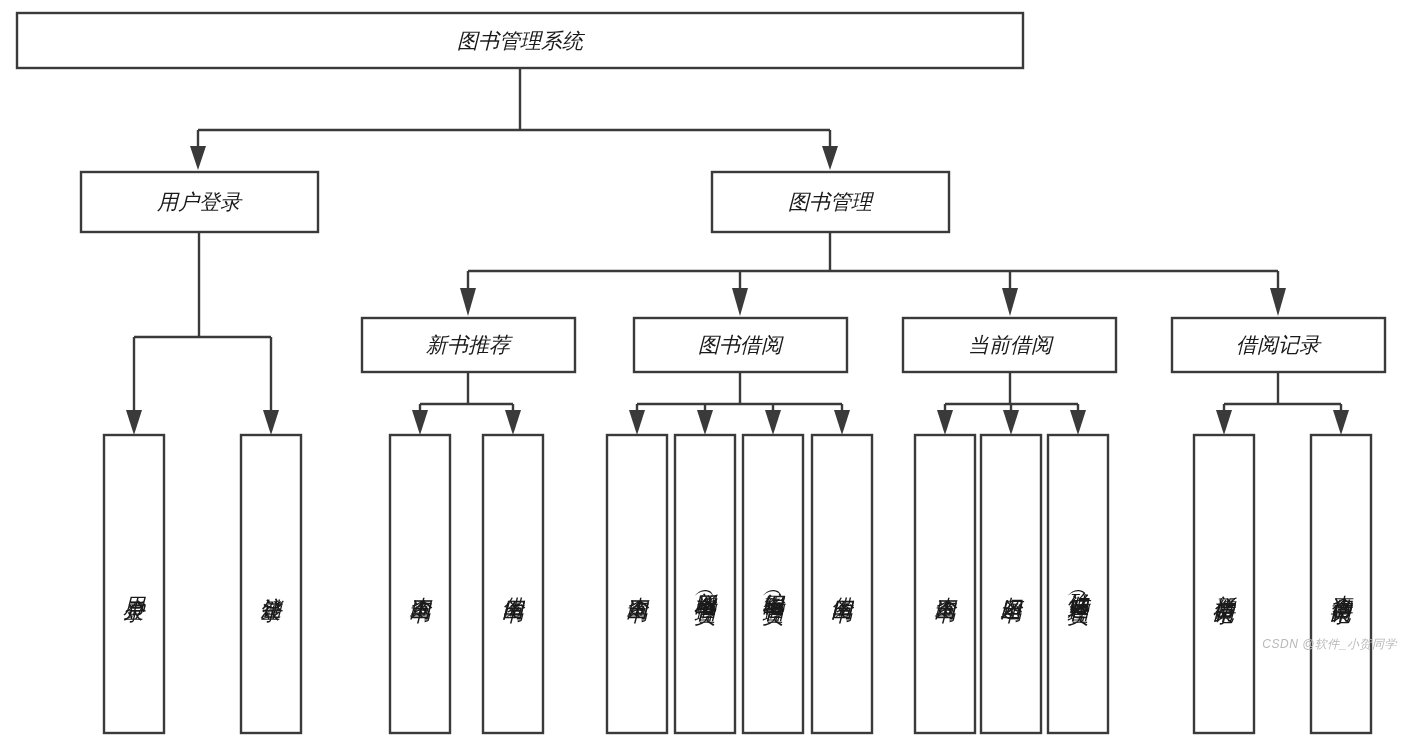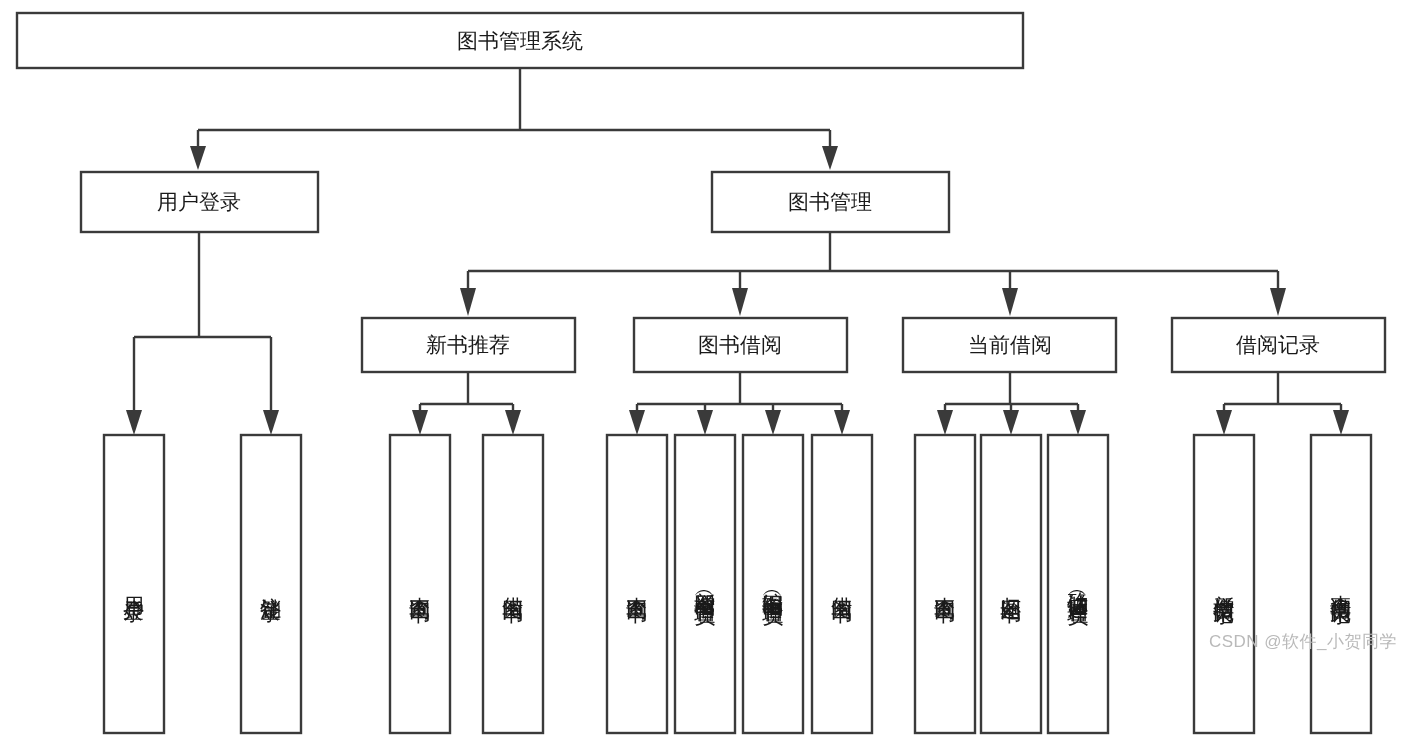--- a/index.html
+++ b/index.html
@@ -11,20 +11,21 @@
     width: 1405px;
     height: 747px;
     overflow: hidden;
     font-family: "Liberation Sans", "DejaVu Sans", sans-serif;
   }
   #diagram-root {
     position: relative;
     width: 1405px;
     height: 659px;
     background: #ffffff;
+    font-style: italic;
   }
   svg.diagram {
     display: block;
     width: 1405px;
     height: 747px;
   }
   .node-box {
     fill: #ffffff;
     stroke: #3a3a3a;
     stroke-width: 2.4;
@@ -59,21 +60,21 @@
     align-items: center;
     justify-content: center;
     white-space: nowrap;
     pointer-events: none;
   }
   .watermark {
     position: absolute;
     right: 8px;
     bottom: 6px;
     font-family: "Liberation Sans", "DejaVu Sans", sans-serif;
-    font-size: 17px;
+    font-size: 12px;
     color: #b9b9b9;
     letter-spacing: 0.5px;
     user-select: none;
   }
 </style>
 </head>
 <body>
 
 <div id="diagram-root">
 

